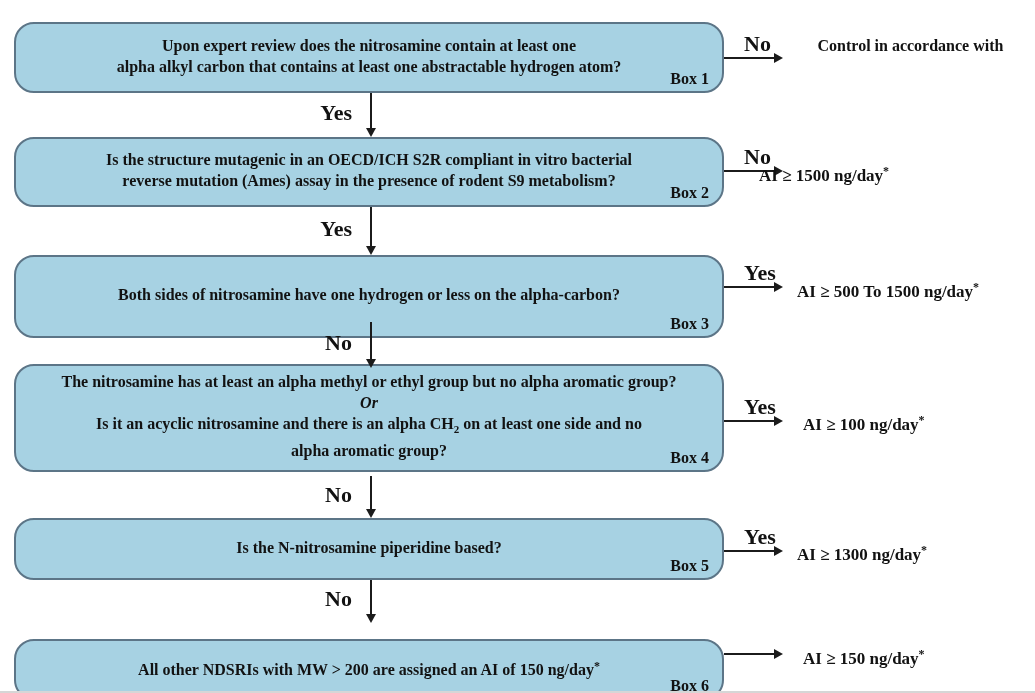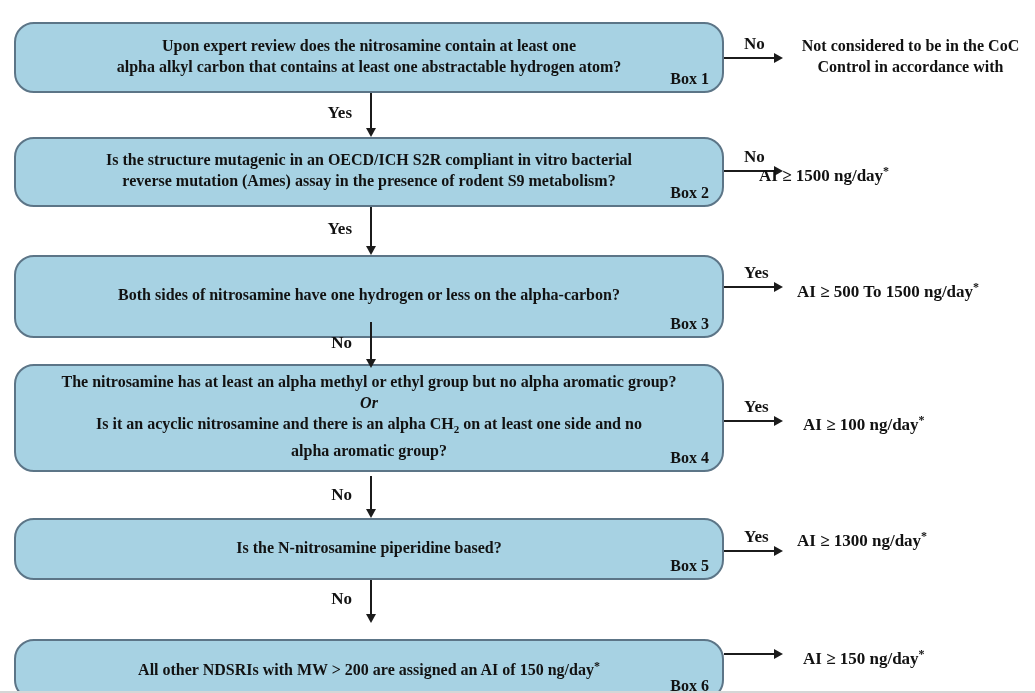--- a/index.html
+++ b/index.html
@@ -69,21 +69,21 @@
     right: -9px;
     top: -4px;
     width: 0; height: 0;
     border-top: 5px solid transparent;
     border-bottom: 5px solid transparent;
     border-left: 9px solid #1b1b1b;
   }
   .conn-label {
     position: absolute;
     font-weight: bold;
-    font-size: 17px;
+    font-size: 22px;
     line-height: 20px;
   }
   .v-label { left: 272px; width: 80px; text-align: right; }
   .h-label { left: 744px; }
   .result {
     position: absolute;
     font-weight: bold;
     font-size: 17px;
     line-height: 21px;
     white-space: nowrap;
@@ -179,27 +179,26 @@
       <div class="hhead"></div>
     </div>
 
   <div class="conn-label h-label" style="top:34px;">No</div>
   <div class="conn-label h-label" style="top:147px;">No</div>
   <div class="conn-label h-label" style="top:263px;">Yes</div>
   <div class="conn-label h-label" style="top:397px;">Yes</div>
   <div class="conn-label h-label" style="top:527px;">Yes</div>
 
   <div class="result result-block" style="top:35px;">
-    <div>Not considered to be in the CoC</div>
     <div>Control in accordance with</div>
   </div>
 
   <div class="result" style="left:759px; top:160px;"><span>AI ≥ 1500 ng/day</span><sup class="star">*</sup></div>
 
   <div class="result" style="left:797px; top:276px;"><span>AI ≥ 500 To 1500 ng/day</span><sup class="star">*</sup></div>
 
   <div class="result" style="left:803px; top:409px;"><span>AI ≥ 100 ng/day</span><sup class="star">*</sup></div>
 
-  <div class="result" style="left:797px; top:525px;"><span>AI ≥ 1300 ng/day</span><sup class="star">*</sup></div>
+  <div class="result" style="left:797px; top:539px;"><span>AI ≥ 1300 ng/day</span><sup class="star">*</sup></div>
 
   <div class="result" style="left:803px; top:643px;"><span>AI ≥ 150 ng/day</span><sup class="star">*</sup></div>
 
 </div>
 
 </body></html>

